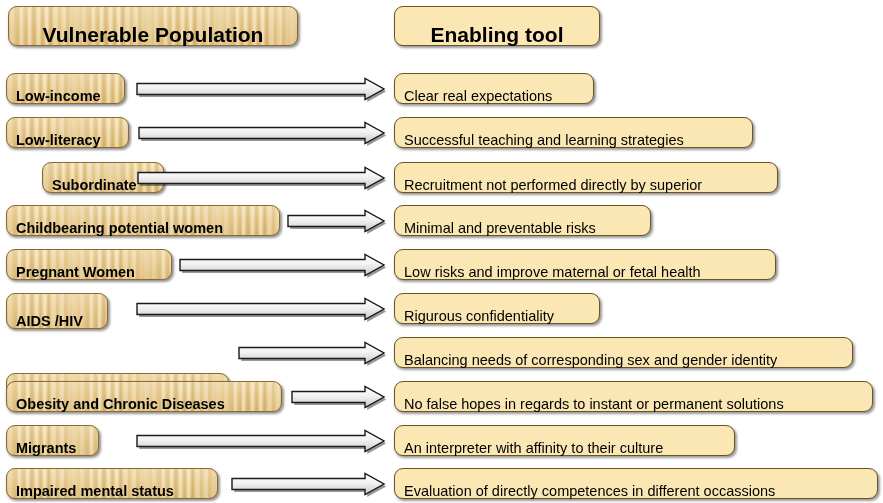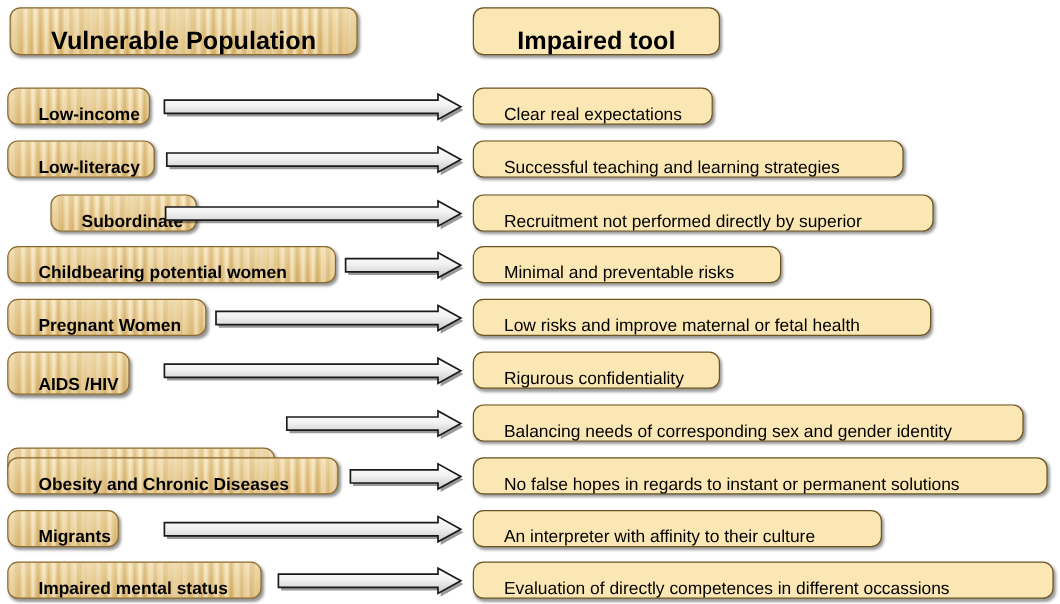--- a/index.html
+++ b/index.html
@@ -62,21 +62,21 @@
   .cream {
     border: 1.5px solid #6b5420;
     color: #000000;
     font-weight: normal;
     background: #fbe7b4;
     box-shadow: 1.5px 2px 2.5px rgba(0,0,0,0.40);
   }
 
   .box-label {
     display: block;
-    padding: 0 25px;
+    padding: 0 9px;
     line-height: 1;
   }
 
   
   .header-box { justify-content: center; }
   .header-box .box-label { font-size: 21px; font-weight: bold; padding: 0 14px; }
 
   .left-row .box-label  { font-size: 14.5px; }
   .right-row .box-label { font-size: 14.5px; }
 
@@ -90,21 +90,21 @@
 </head>
 <body>
 
 <div id="diagram">
 
   <div class="box wood header-box" id="header-left" style="left:8px; top:6px; width:290px; height:40px;">
     <span class="box-label">Vulnerable Population</span>
   </div>
 
   <div class="box cream header-box" id="header-right" style="left:394px; top:6px; width:206px; height:40px;">
-    <span class="box-label">Impaired tool</span>
+    <span class="box-label">Enabling tool</span>
   </div>
 
   <div id="rows-layer">
       <div class="box wood left-row" style="left: 6px; top: 73px; width: 119px; height: 31px;">
         <span class="box-label">Low-income</span>
       </div>
       <div class="arrow" style="left: 137px; top: 77.5px; width: 248px; height: 22px;">
         <svg width="248" height="26" viewBox="0 0 248 26">
           <defs>
             <linearGradient id="ag0" x1="0" y1="0" x2="0" y2="1">

